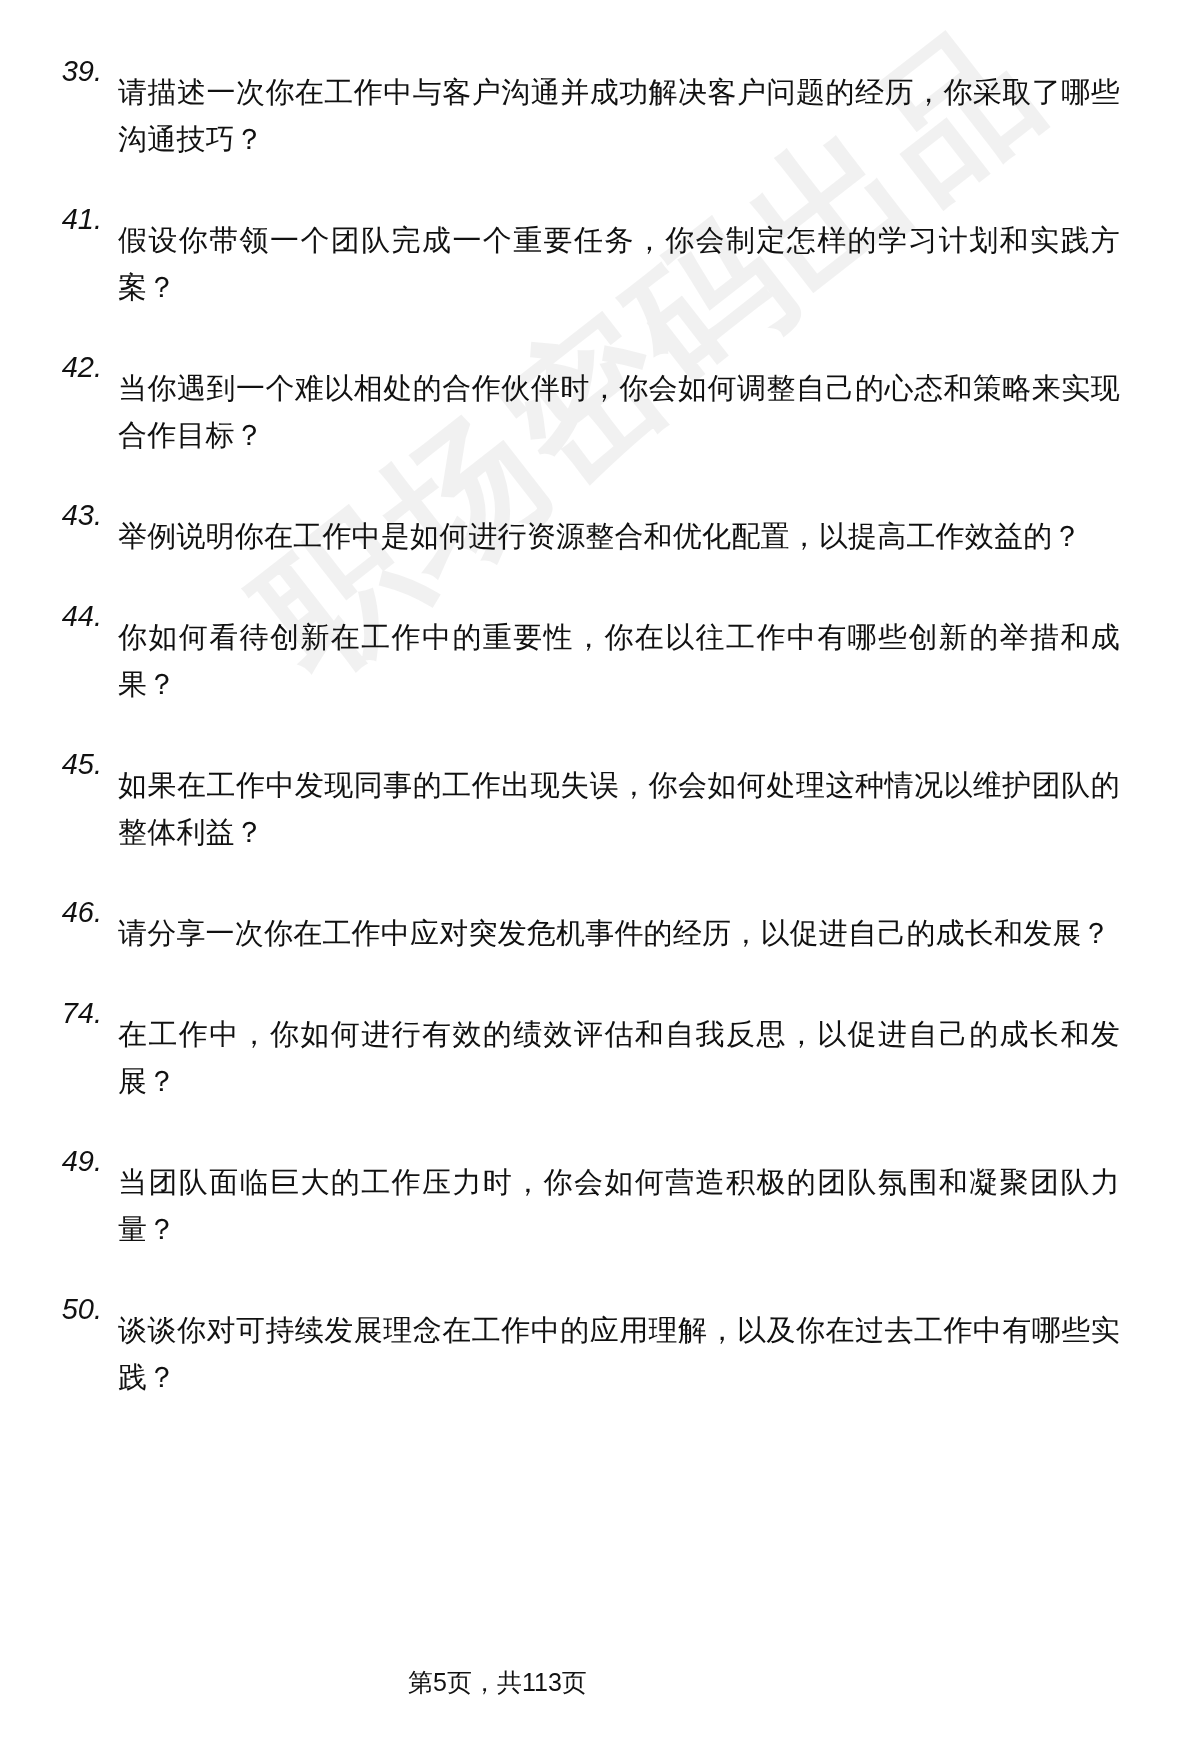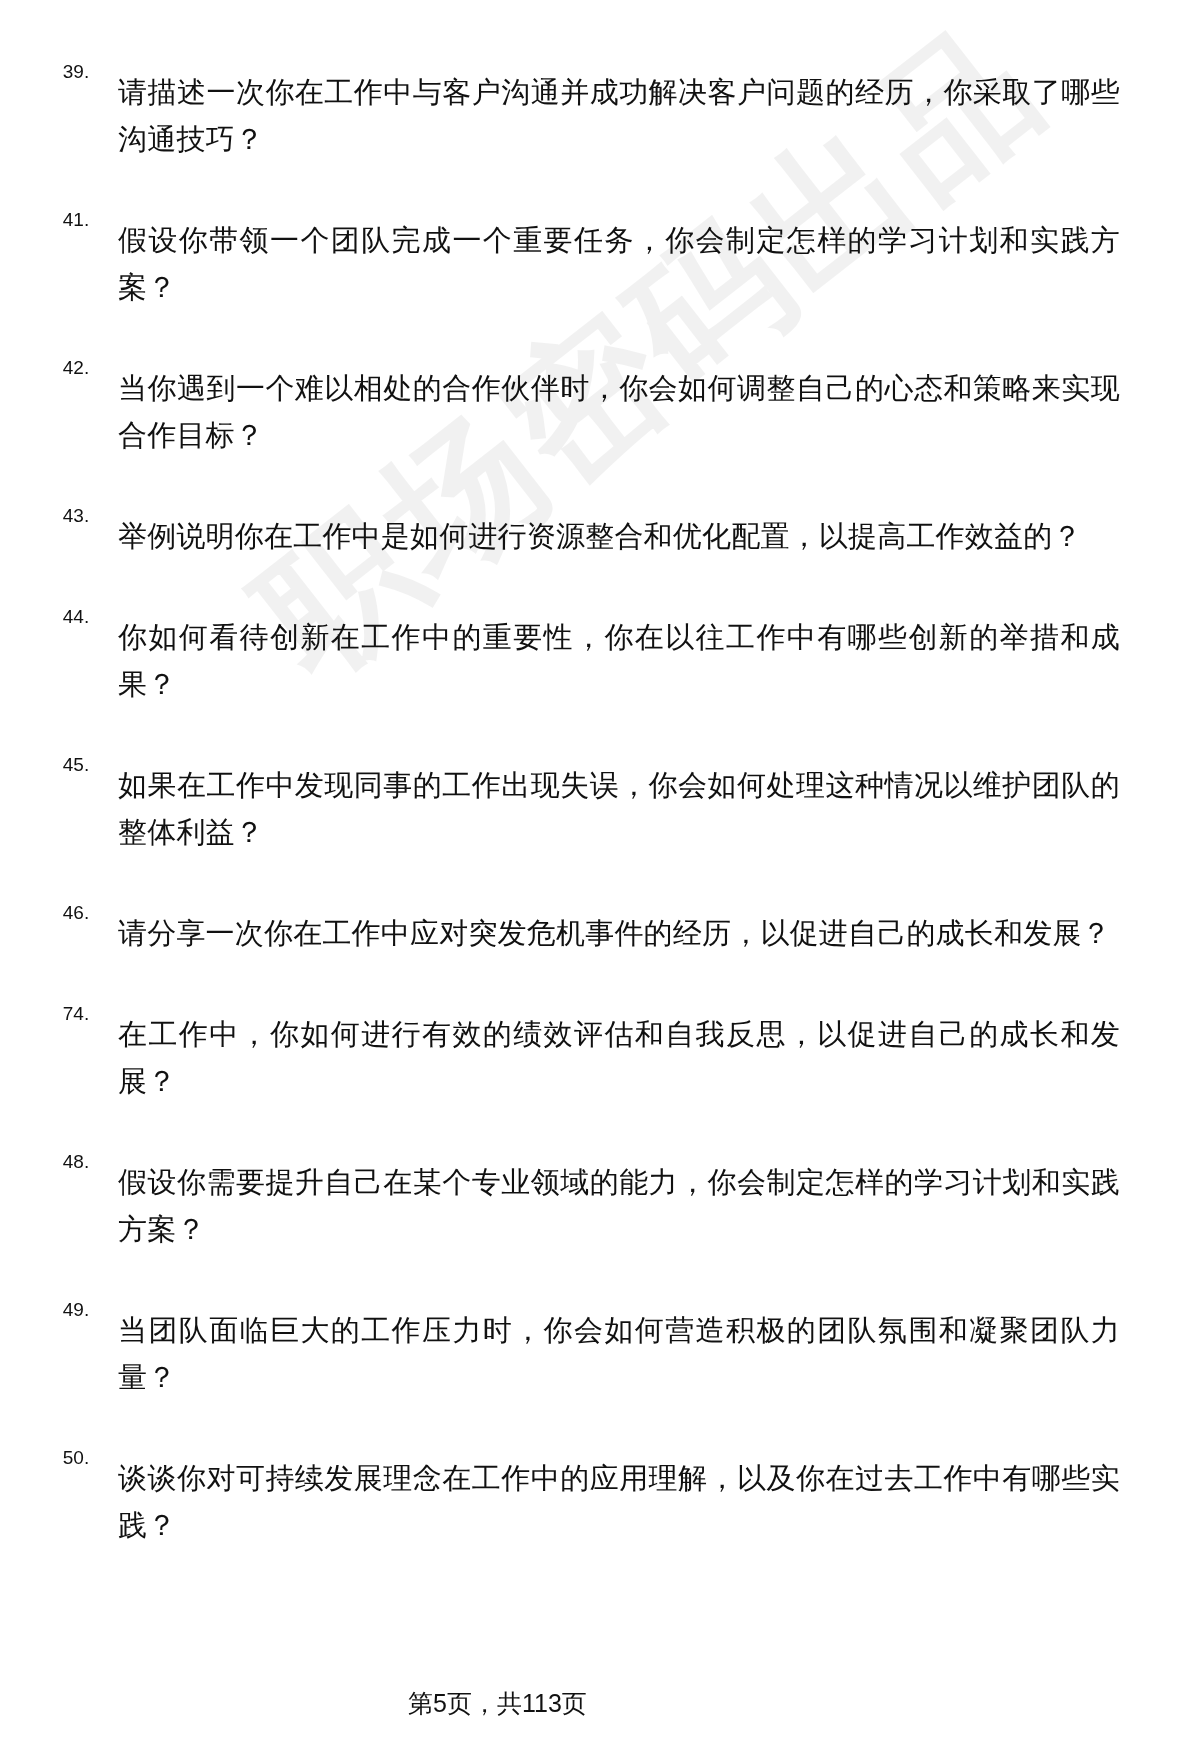--- a/index.html
+++ b/index.html
@@ -55,43 +55,44 @@
   }
 
   .q-item {
     display: flex;
     align-items: flex-start;
     margin-bottom: 33px;
   }
   .q-num {
     flex: 0 0 auto;
     width: 68px;
-    text-align: center;
-    font-size: 19px;
+    text-align: right;
+    font-size: 29px;
     line-height: 47px;
     color: #111111;
     padding-right: 16px;
     box-sizing: border-box;
     font-family: "Liberation Sans", sans-serif;
+    font-style: italic;
   }
   .q-text {
     flex: 1 1 auto;
     font-size: 29px;
     line-height: 47px;
     color: #111111;
     text-align: justify;
     text-justify: inter-character;
     letter-spacing: 0.2px;
     margin-top: 21px;
   }
 
   .footer {
     position: absolute;
     left: 0;
-    bottom: 35px;
+    bottom: 56px;
     width: 995px;
     text-align: center;
     font-size: 25px;
     color: #111111;
     z-index: 1;
     font-family: "Liberation Sans", sans-serif;
   }
 </style>
 </head>
 <body>
@@ -138,24 +139,20 @@
     <div class="q-item">
       <div class="q-num">46.</div>
       <div class="q-text">请分享一次你在工作中应对突发危机事件的经历，以促进自己的成长和发展？</div>
     </div>
 
     <div class="q-item">
       <div class="q-num">74.</div>
       <div class="q-text">在工作中，你如何进行有效的绩效评估和自我反思，以促进自己的成长和发展？</div>
     </div>
 
-    <div class="q-item">
-      <div class="q-num">48.</div>
-      <div class="q-text">假设你需要提升自己在某个专业领域的能力，你会制定怎样的学习计划和实践方案？</div>
-    </div>
 
     <div class="q-item">
       <div class="q-num">49.</div>
       <div class="q-text">当团队面临巨大的工作压力时，你会如何营造积极的团队氛围和凝聚团队力量？</div>
     </div>
 
     <div class="q-item">
       <div class="q-num">50.</div>
       <div class="q-text">谈谈你对可持续发展理念在工作中的应用理解，以及你在过去工作中有哪些实践？</div>
     </div>

